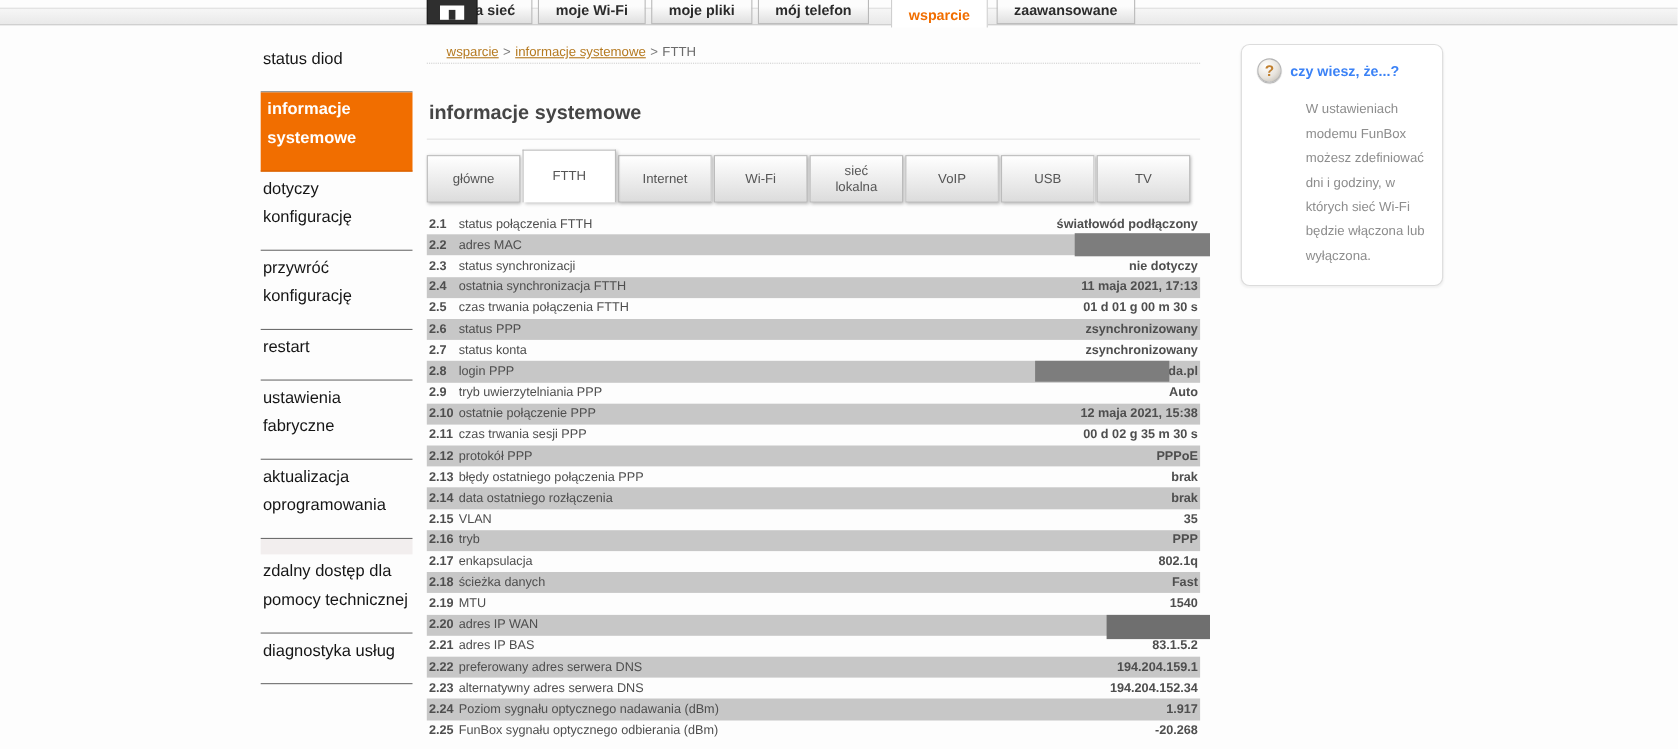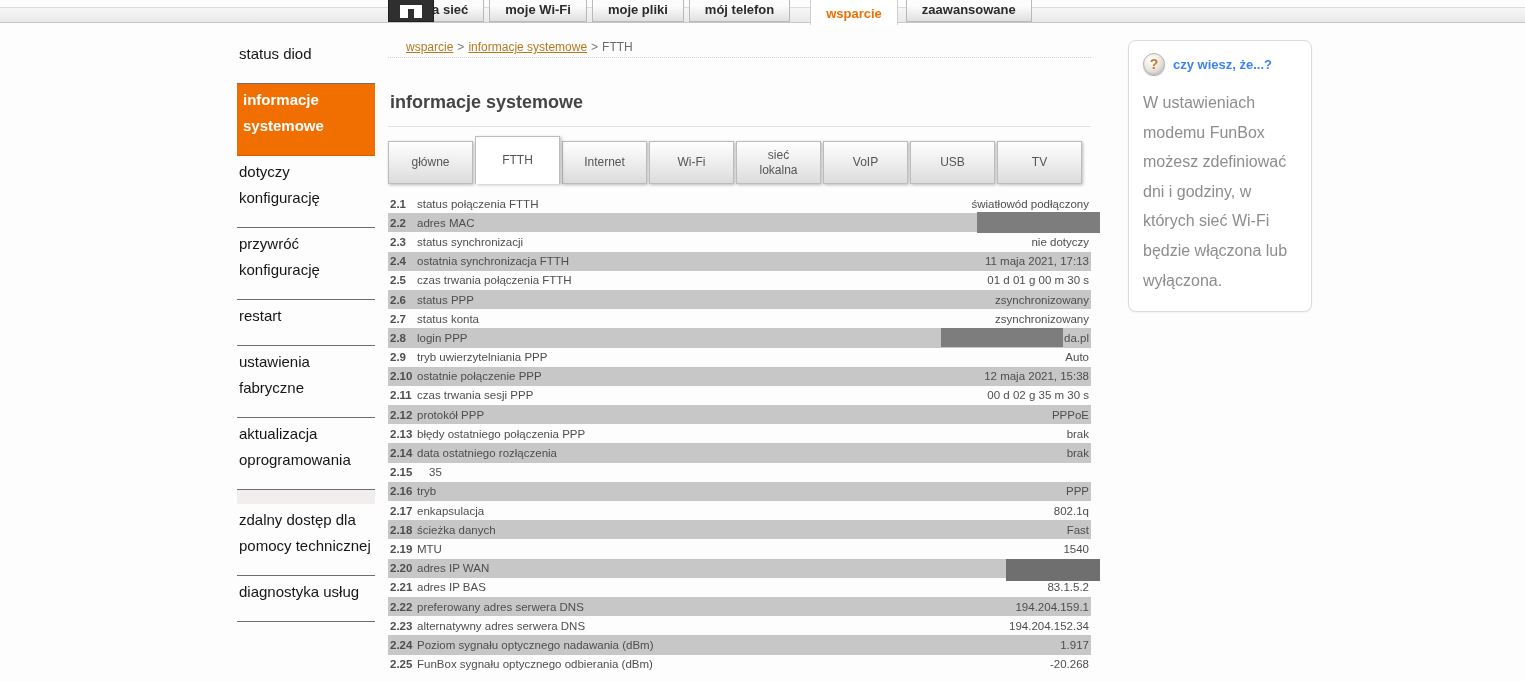--- a/index.html
+++ b/index.html
@@ -45,38 +45,38 @@
     box-shadow:1px 1px 3px rgba(0,0,0,0.28); cursor:pointer; }
   .sub-tab.active { background:#fff; height:48px; border-bottom:none; box-shadow:2px 1px 3px rgba(0,0,0,0.22);
     position:relative; z-index:2; }
 
   
   .ftth-rows { position:absolute; top:194px; left:0; width:703px; font-size:11.5px; color:#4e4e4e; }
   .row { position:relative; height:19.2px; display:flex; align-items:center; padding:0 2px; }
   .ftth-rows div:nth-of-type(even) { background:#c7c7c7; }
   .row .num { width:27px; font-weight:bold; flex:none; }
   .row .label { flex:1; overflow:hidden; white-space:nowrap; }
-  .row .value { font-weight:normal; white-space:nowrap;margin-left:12px; }
+  .row .value { font-weight:bold; white-space:nowrap; }
   .row .redact-box { display:none; position:absolute; background:#7d7d7d; z-index:1; }
   .row.redacted .redact-box { display:block; }
   .row.r-mac .redact-box   { right:-9px; top:-1px; width:123px; height:21px; }
   .row.r-login .redact-box { right:28px; top:0;   width:122px; height:19px; }
   .row.r-wan .redact-box   { right:-9px; top:0;   width:94px;  height:22px; background:#6f6f6f; }
 
   
   .tip-box { position:absolute; left:1128px; top:40px; width:184px; background:#fff;
     border:1px solid #dcdcdc; border-radius:8px; padding:12px 14px 16px;
     box-shadow:0 1px 2px rgba(0,0,0,0.05); }
   .tip-head { display:flex; align-items:center; gap:8px; margin-bottom:13px; }
   .tip-icon { width:22px; height:22px; flex:none; border-radius:50%;
     background:radial-gradient(circle at 35% 30%, #ffffff 0%, #e8e4dd 55%, #b9b4ab 100%);
     border:1px solid #b5b5b5; box-shadow:0 1px 1px rgba(0,0,0,0.35);
     color:#c07f2e; font-weight:bold; font-size:14px; text-align:center; line-height:21px; }
   .tip-title { font-size:13px; font-weight:bold; color:#3b82f6; }
-  .tip-body { font-size:16px; color:#8d8d8d; line-height:1.85; }
+  .tip-body { font-size:12px; color:#8d8d8d; line-height:1.85;margin-left:44px; }
 </style>
 </head>
 <body>
 
 <div class="top-strip"></div>
 <div class="nav-tabs">
 
     <div class="nav-tab">
       <span>moja sieć</span>
     </div>
@@ -289,20 +289,21 @@
 
       <div class="row">
         <span class="num">2.14</span>
         <span class="label">data ostatniego rozłączenia</span>
         <span class="value">brak</span>
 
       </div>
 
       <div class="row">
         <span class="num">2.15</span>
+        <span class="label">VLAN</span>
         <span class="value">35</span>
 
       </div>
 
       <div class="row">
         <span class="num">2.16</span>
         <span class="label">tryb</span>
         <span class="value">PPP</span>
 
       </div>

